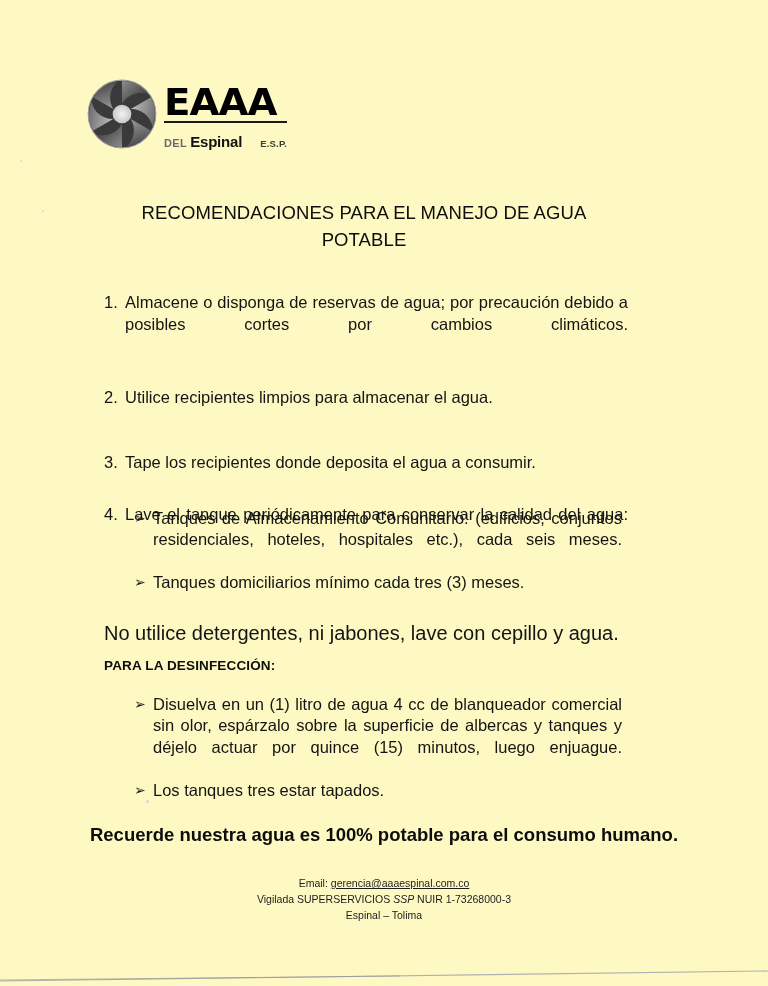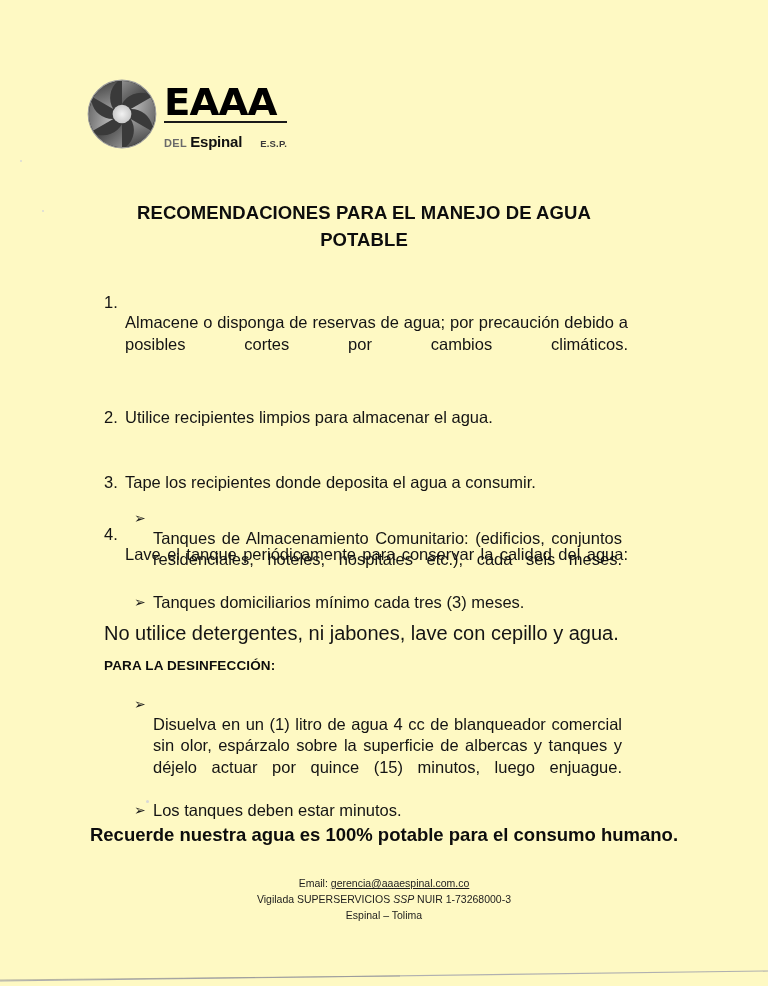--- a/index.html
+++ b/index.html
@@ -95,21 +95,21 @@
   }
 
   
   .doc-title {
     position: absolute;
     left: 104px;
     top: 200px;
     width: 520px;
     text-align: center;
     font-size: 18.5px;
-    font-weight: bold;
+    font-weight: normal;
     line-height: 1.45;
     letter-spacing: 0.1px;
     color: #0d0d0d;
   }
 
   
   .num-list {
     position: absolute;
     left: 104px;
     top: 292px;
@@ -121,21 +121,21 @@
     line-height: 1.32;
     color: #141414;
   }
   .num-marker {
     flex: 0 0 21px;
     text-align: left;
   }
   .num-text {
     flex: 1;
   }
-  .just { text-align: justify; margin-top: 20px; }
+  .just { text-align: justify; }
   .just::after { content: ""; display: inline-block; width: 100%; }
   .gap-b { height: 30px; }
 
   
   .arrow-list {
     position: absolute;
     width: 488px;
   }
   .arrow-list.tanques { left: 134px; top: 508px; }
   .arrow-list.desinf  { left: 134px; top: 694px; }
@@ -318,21 +318,21 @@
 
   <div class="section-head">PARA LA DESINFECCIÓN:</div>
 
   <div class="arrow-list desinf">
     <div class="arrow-item">
       <span class="arrow-marker">➢</span>
       <span class="arrow-text just">Disuelva en un (1) litro de agua 4 cc de blanqueador comercial sin olor, espárzalo sobre la superficie de albercas y tanques y déjelo actuar por quince (15) minutos, luego enjuague.</span>
     </div>
     <div class="arrow-item">
       <span class="arrow-marker">➢</span>
-      <span class="arrow-text">Los tanques deben estar minutos.</span>
+      <span class="arrow-text">Los tanques tres estar tapados.</span>
     </div>
   </div>
 
   <div class="closing">Recuerde nuestra agua es 100% potable para el consumo humano.</div>
 
   <div class="footer">
     <div>
       <span>Email:</span>
       <span class="email-link">gerencia@aaaespinal.com.co</span>
     </div>

